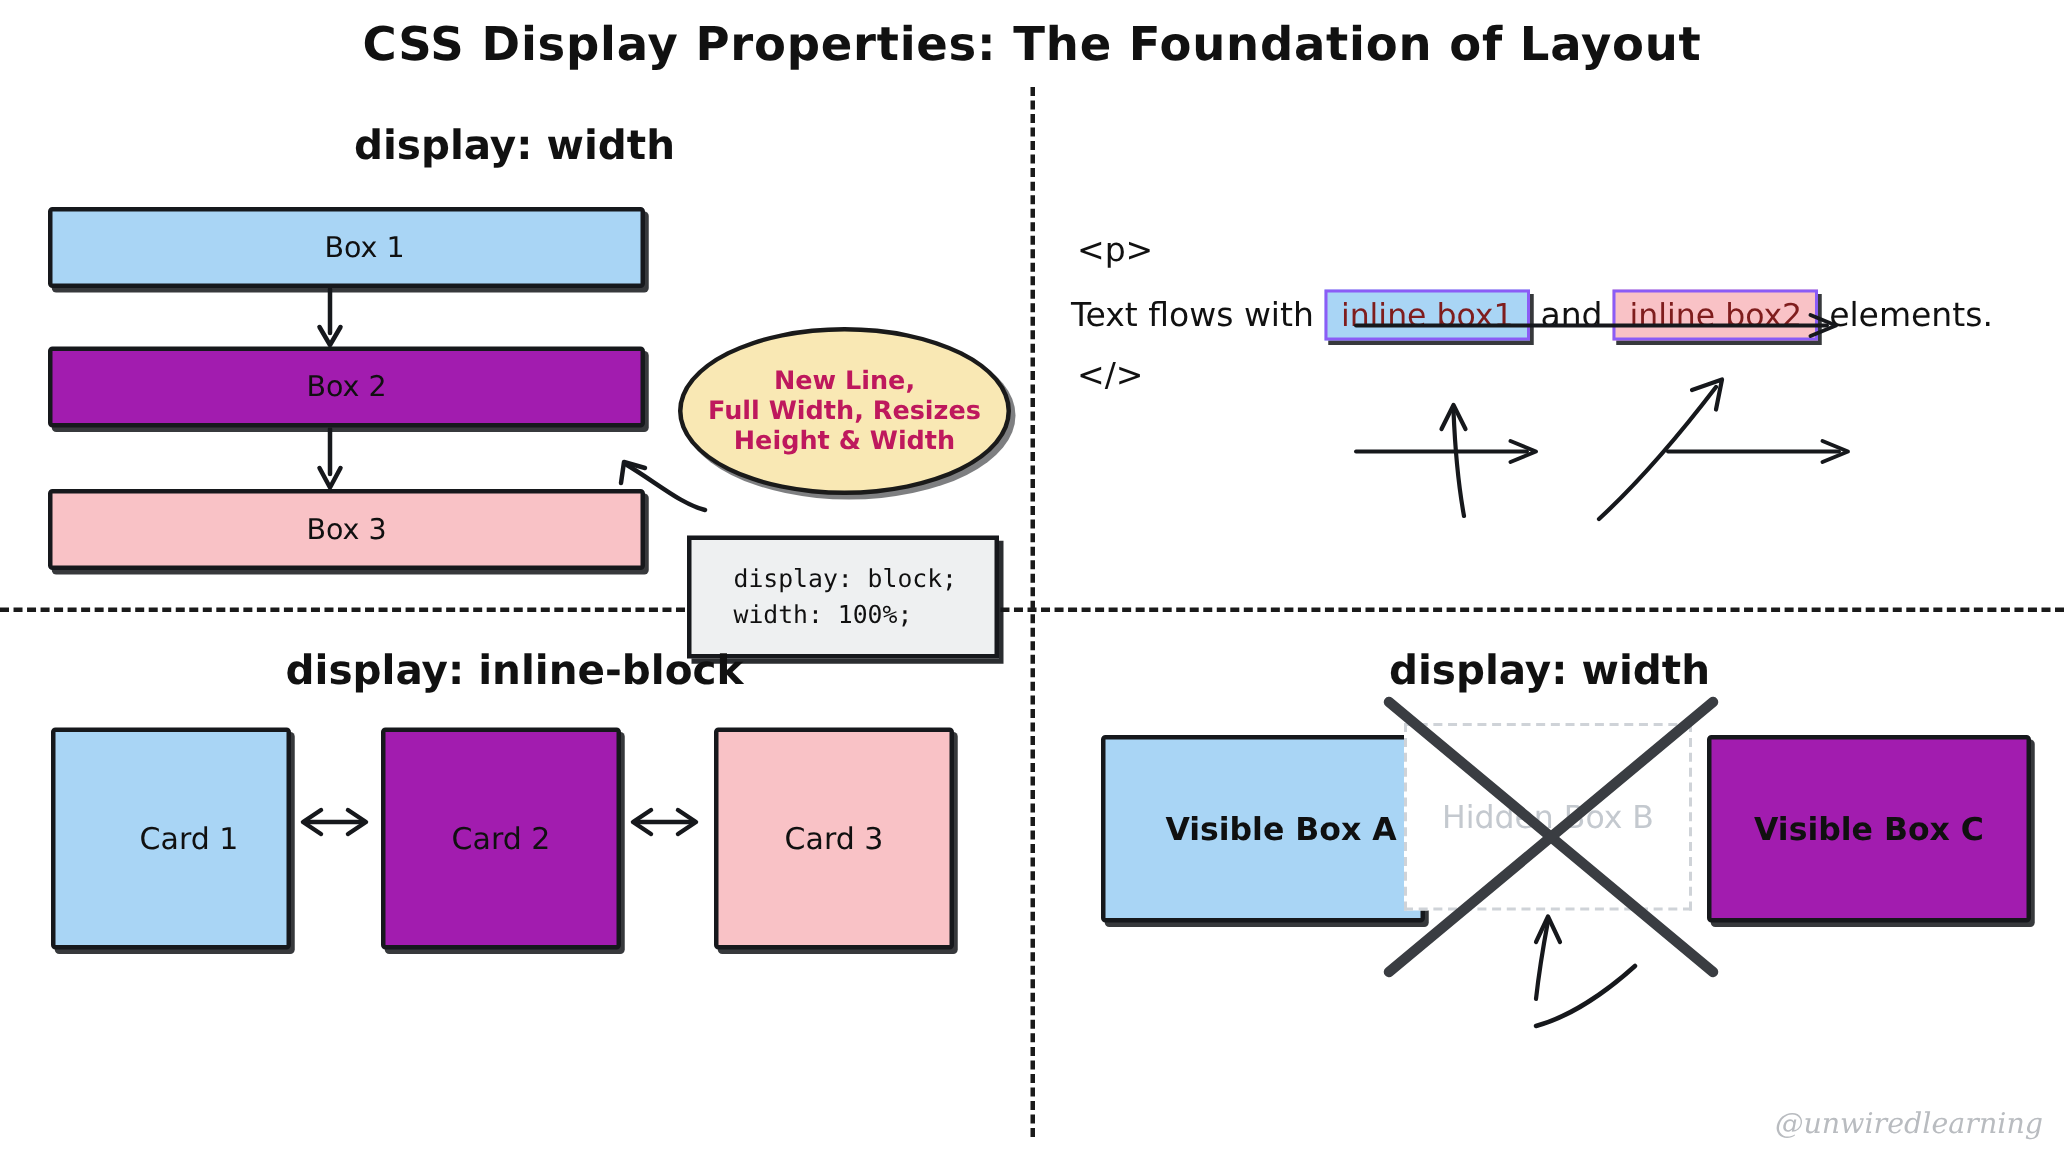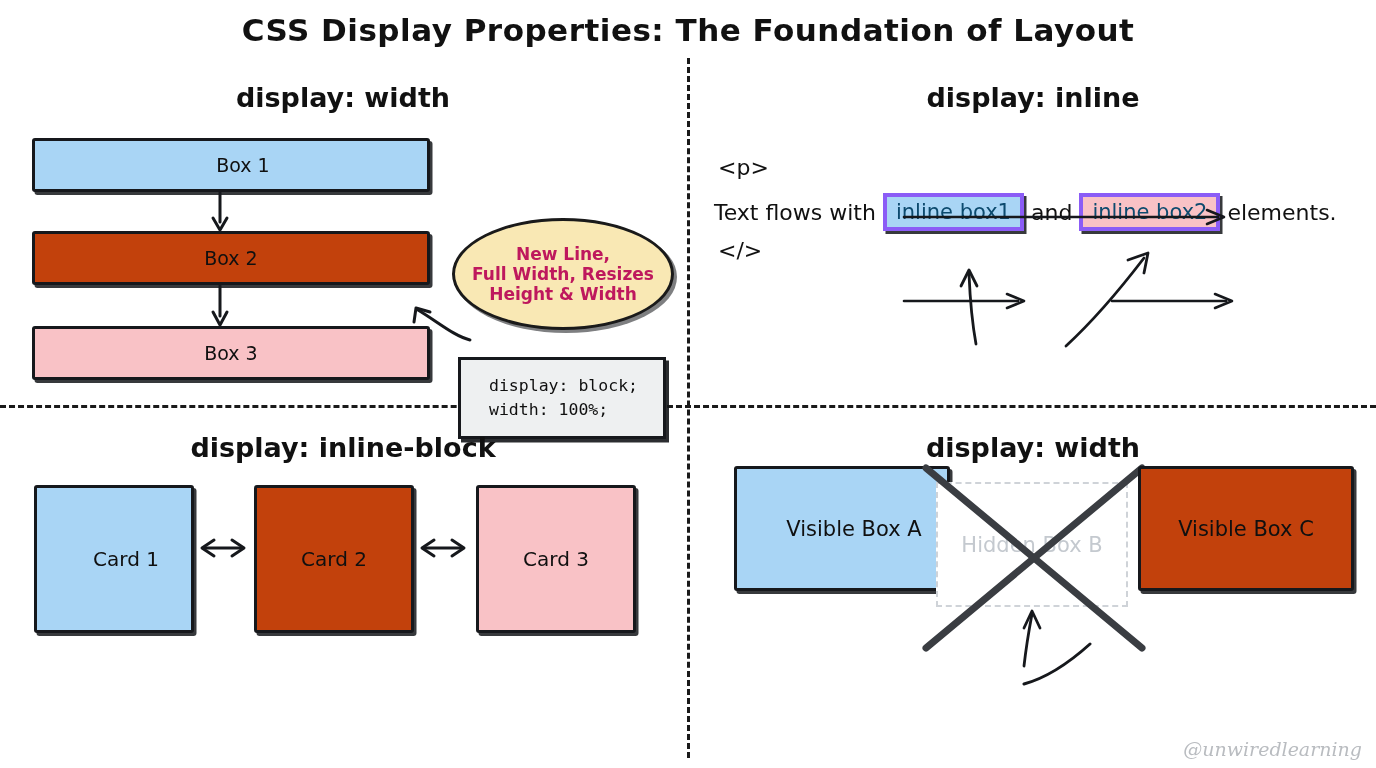--- a/index.html
+++ b/index.html
@@ -78,21 +78,21 @@
     border-radius: 3px;
     box-shadow: 2.5px 3px 0 rgba(20,22,26,0.85);
     display: flex;
     align-items: center;
     justify-content: center;
     font-family: "DejaVu Sans", sans-serif;
     color: #101010;
     box-sizing: border-box;
   }
   .c-blue  { background: #a9d5f5; padding-left: 24px; }
-  .c-green { background: #c2410c; }
+  .c-green { background: #a21caf; }
   .c-pink  { background: #f9c2c6; }
 
   
   .block-box {
     left: 32px;
     width: 398px;
     height: 54px;
     font-size: 19px;
   }
   #block-box-1 { top: 78px; }
@@ -162,26 +162,26 @@
     align-items: center;
     font-family: "DejaVu Sans", sans-serif;
     font-size: 22px;
     color: #111111;
     white-space: nowrap;
   }
   .inline-chip {
     display: inline-flex;
     align-items: center;
     justify-content: center;
-    border: 4px solid #8b5cf6;
+    border: 2px solid #8b5cf6;
     box-shadow: 2.5px 3px 0 rgba(20,22,26,0.85);
     padding: 3px 9px;
     margin: 0 7px;
     font-size: 21px;
-    color: #0c4a6e;
+    color: #7f1d1d;
     box-sizing: border-box;
   }
   .flow-arrow-h { position: absolute; }
   #flow-arrow-top    { left: 212px; top: 148px; }
   #flow-arrow-mid1   { left: 212px; top: 232px; }
   #flow-arrow-mid2   { left: 420px; top: 232px; }
 
   
   .card {
     top: 75px;
@@ -191,24 +191,25 @@
   }
   #card-1 { left: 34px; }
   #card-2 { left: 254px; }
   #card-3 { left: 476px; }
   .dbl-arrow { position: absolute; top: 127px; }
   #dbl-arrow-1 { left: 199px; }
   #dbl-arrow-2 { left: 419px; }
 
   
   .vbox {
-    top: 56px;
+    top: 80px;
     width: 216px;
     height: 125px;
     font-size: 21px;
+    font-weight: bold;
   }
   #vbox-a { left: 44px; }
   #vbox-c { left: 448px; }
   #hidden-box {
     position: absolute;
     left: 246px; top: 72px;
     width: 192px; height: 125px;
     border: 2.5px dashed #cfd3d8;
     background: #ffffff;
     display: flex;
@@ -279,21 +280,20 @@
     <svg class="connector" style="left:408px; top:236px;" width="66" height="50" viewBox="0 0 66 50">
       <path d="M62 44 C46 40, 30 26, 10 14" stroke="#16181c" stroke-width="3" fill="none" stroke-linecap="round"></path>
       <path d="M6 26 L8 12 L22 16" stroke="#16181c" stroke-width="3" fill="none" stroke-linecap="round" stroke-linejoin="round"></path>
     </svg>
 
     <div class="codebox" id="code-block"><span>display: block;</span>
 <span>width: 100%;</span></div>
   </div>
 
   <div class="quad" id="quad-inline">
-    <div class="quad-title">display: inline</div>
 
     <div id="tag-open">&lt;p&gt;</div>
     <div id="tag-close">&lt;/&gt;</div>
 
     <div id="inline-sentence">
       <span>Text flows with</span>
       <span class="inline-chip c-blue">inline box1</span>
       <span>and</span>
       <span class="inline-chip c-pink">inline box2</span>
       <span>elements.</span>

